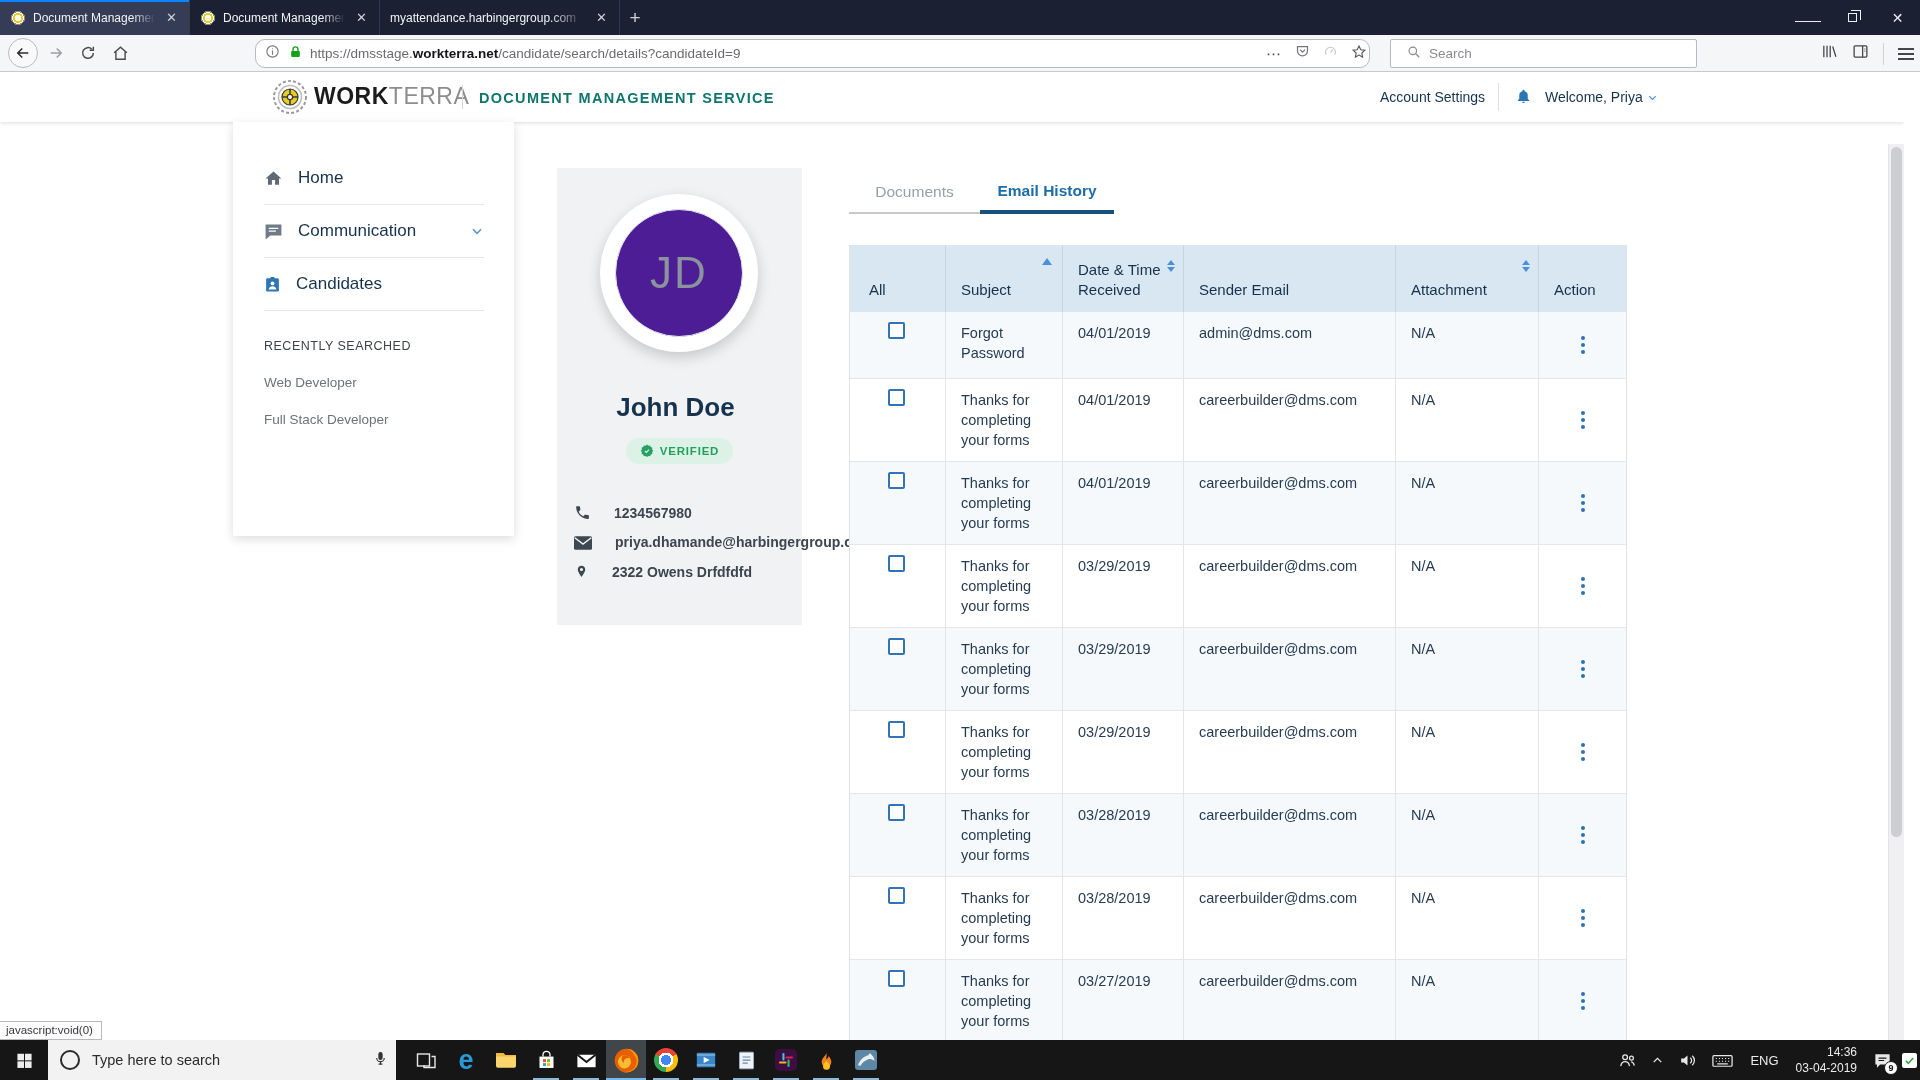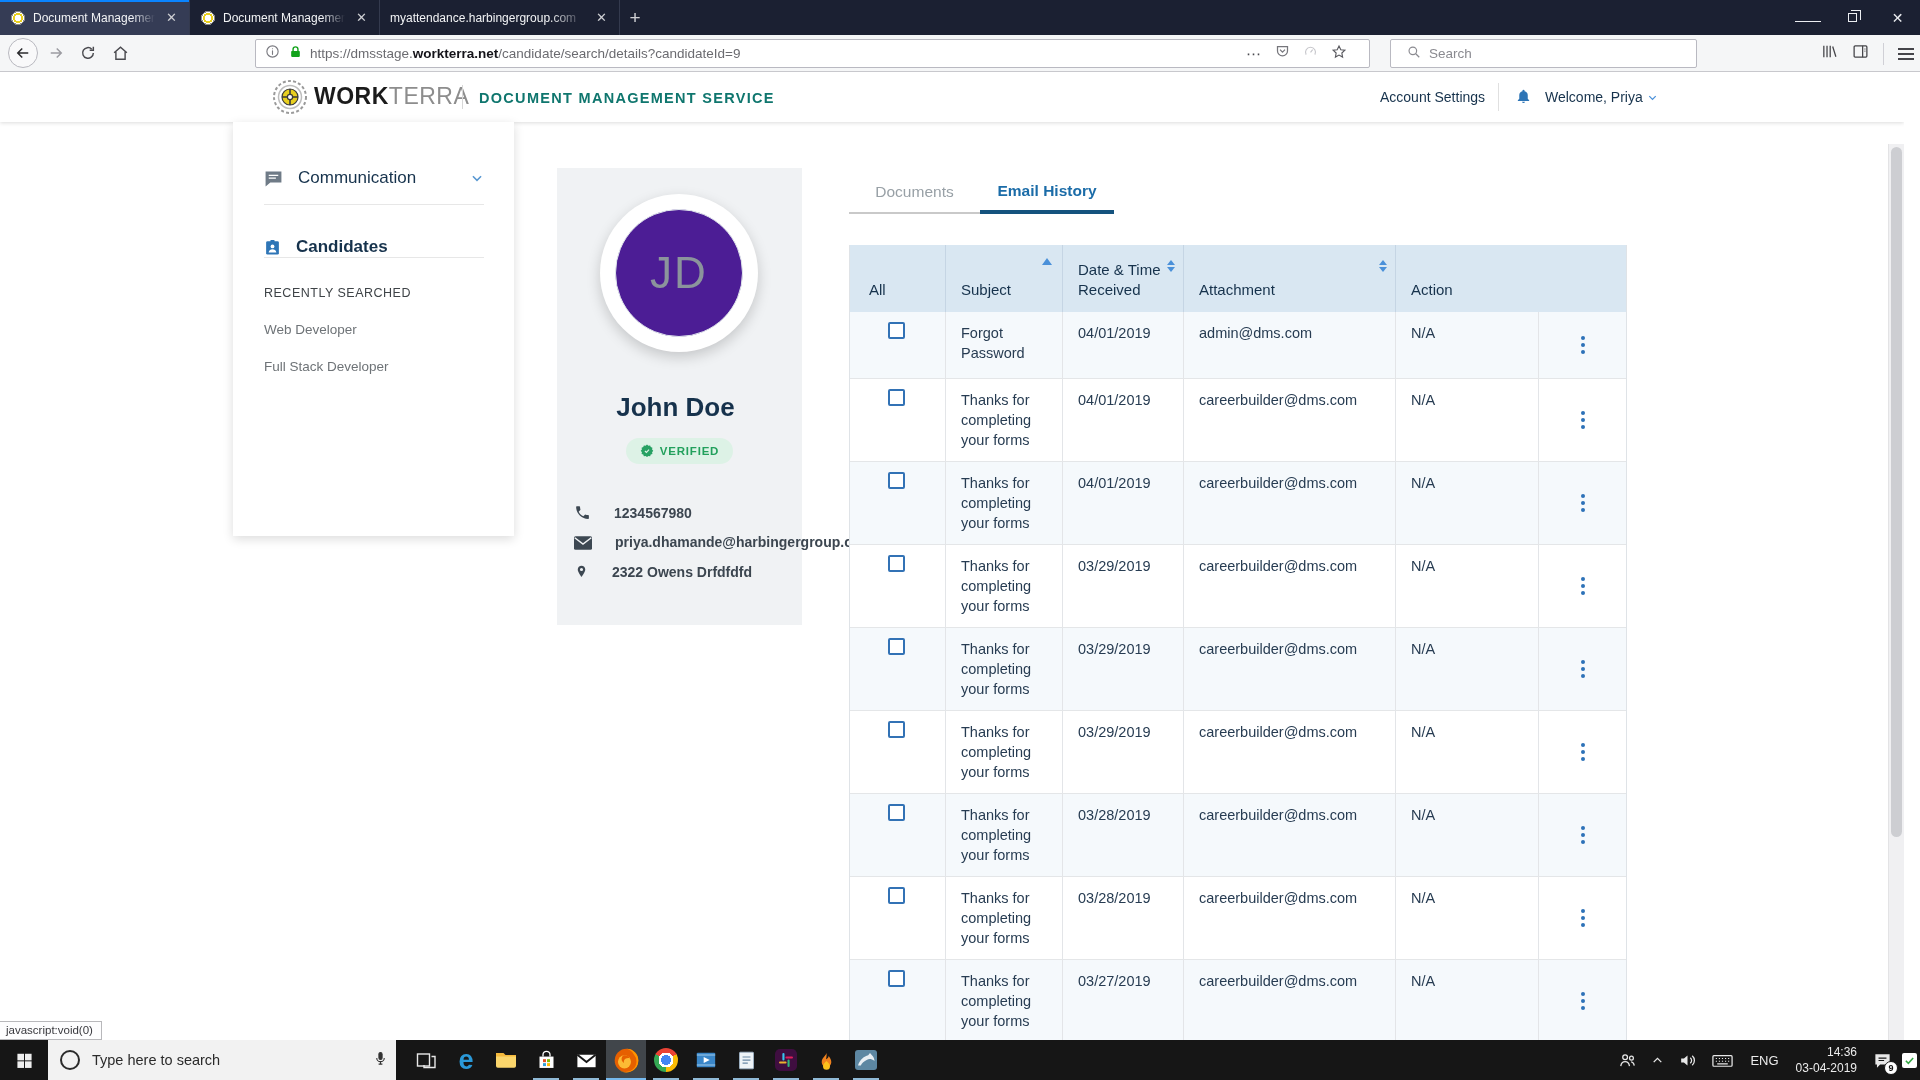--- a/index.html
+++ b/index.html
@@ -21,21 +21,21 @@
   .wc-min { width:26px; height:1.5px; background:#eceef2; margin-top:8px; }
   .wc-rest { width:9px; height:9px; border:1.2px solid #eceef2; position:relative; }
   .wc-rest::before { content:""; position:absolute; left:2px; top:-4px; width:9px; height:9px; border:1.2px solid #eceef2; border-left:none; border-bottom:none; }
   .wc-close { font-size:14px; }
 
   
   #toolbar { position:absolute; left:0; top:35px; width:1920px; height:37px; background:#f5f6f7; border-bottom:1px solid #c8c8cd; display:flex; align-items:center; }
   .navbtn { display:flex; align-items:center; justify-content:center; cursor:pointer; }
   #backbtn { width:30px; height:30px; border:1px solid #b9b9c0; border-radius:50%; background:#f9f9fa; margin-left:8px; }
   #fwdbtn,#reloadbtn,#homebtn { width:28px; height:28px; margin-left:4px; }
-  #urlbar { position:absolute; left:255px; top:4px; width:1115px; height:29px; background:#fff; border:1px solid #b9b9c1; border-radius:2px; display:flex; align-items:center; padding:0 22px 0 9px; }
+  #urlbar { position:absolute; left:255px; top:4px; width:1115px; height:29px; background:#fff; border:1px solid #b9b9c1; border-radius:10px; display:flex; align-items:center; padding:0 2px 0 9px; }
   .urltext { font-size:13.5px; color:#6b6b70; margin-left:8px; white-space:nowrap; }
   .urltext b { color:#15141a; font-weight:600; }
   .urlicons { margin-left:auto; display:flex; align-items:center; gap:13px; }
   .dots3 { color:#4a4a4f; font-size:15px; letter-spacing:1px; cursor:pointer; }
   #searchbar { position:absolute; left:1390px; top:4px; width:307px; height:29px; background:#fff; border:1px solid #b9b9c1; border-radius:2px; display:flex; align-items:center; padding:0 16px; }
   #searchbar input { border:none; outline:none; font-size:13.5px; color:#3a3a3e; margin-left:8px; width:240px; font-family:"Liberation Sans",sans-serif; background:transparent; }
   #searchbar input::placeholder { color:#8a8a90; }
   .tb-right { position:absolute; right:6px; top:4px; height:29px; display:flex; align-items:center; gap:14px; }
   .vdiv { width:1px; height:22px; background:#d0d0d6; }
   .burger div { width:16px; height:2px; background:#45454a; margin:3px 0; }
@@ -50,21 +50,21 @@
   #brand-div { position:absolute; left:462px; top:13px; width:1px; height:24px; background:#d7d7d7; }
   #svc { position:absolute; left:479px; top:18px; font-size:14.5px; font-weight:700; color:#0f766e; letter-spacing:1.3px; }
   #acct { position:absolute; left:1380px; top:17px; font-size:14px; color:#16324c; cursor:pointer; }
   #hdr-div { position:absolute; left:1498px; top:11px; width:1px; height:28px; background:#e0e0e0; }
   #bell { position:absolute; left:1515px; top:15px; cursor:pointer; }
   #welcome { position:absolute; left:1545px; top:17px; font-size:14px; color:#16324c; cursor:pointer; display:flex; align-items:center; gap:4px; }
 
   
   #sidebar { position:absolute; left:233px; top:50px; width:281px; height:414px; background:#fff; box-shadow:0 3px 10px rgba(0,0,0,.14); padding:30px 30px 0 31px; }
   .nav-item { height:53px; display:flex; align-items:center; gap:15px; border-bottom:1px solid #e7e7e7; font-size:17px; color:#16324c; cursor:pointer; }
-  .nav-item.active { font-weight:700;align-items:flex-end; }
+  .nav-item.active { font-weight:400; }
   .nav-item .chev { margin-left:auto; }
   #recent { margin-top:28px; }
   #recent-title { font-size:12.5px; font-weight:400; color:#3e4347; letter-spacing:.5px; }
   .recent-item { font-size:13.5px; color:#6e7377; margin-top:22px; cursor:pointer; }
 
   
   #profile { position:absolute; left:557px; top:96px; width:245px; height:457px; background:#f0f2f4; }
   #avatar-outer { position:absolute; left:43px; top:26px; width:158px; height:158px; border-radius:50%; background:#fff; box-shadow:0 5px 14px rgba(0,0,0,.18); display:flex; align-items:center; justify-content:center; }
   #avatar-inner { width:128px; height:128px; border-radius:50%; background:#4c1d95; border:1px solid #e0e6ec; display:flex; align-items:center; justify-content:center; font-size:44px; color:#8b949c; letter-spacing:2px; }
   #pname { position:absolute; left:0; top:224px; width:197px; text-align:center; font-size:26px; font-weight:800; color:#16324c;padding-left:40px; }
@@ -280,20 +280,26 @@
     <span id="welcome">
       <span>Welcome, Priya</span>
       <svg width="11" height="11" viewBox="0 0 24 24" fill="none" stroke="#4a90d9" stroke-width="2.8">
           <path d="M5 9l7 7 7-7"></path>
         </svg>
     </span>
   </div>
 
   <div id="sidebar">
     <div class="nav-item">
+      <svg width="19" height="19" viewBox="0 0 24 24" fill="#5e6a76">
+          <path d="M12 3L2 12h3v8h5v-6h4v6h5v-8h3z"></path>
+        </svg>
+      <span>Home</span>
+    </div>
+    <div class="nav-item">
       <svg width="19" height="19" viewBox="0 0 24 24" fill="#6f7b87">
           <path d="M2 3h20v14H8l-6 5z"></path>
           <path d="M6 8h12M6 11.5h9" stroke="#fff" stroke-width="1.6"></path>
         </svg>
       <span>Communication</span>
       <svg class="chev" width="14" height="14" viewBox="0 0 24 24" fill="none" stroke="#5897d1" stroke-width="2.6">
           <path d="M5 9l7 7 7-7"></path>
         </svg>
     </div>
     <div class="nav-item active">
@@ -364,20 +370,23 @@
           <i class="sort-asc"></i>
         </div>
       <div class="th-cell">
           <span>Date &amp; Time Received</span>
           <span class="sort-both">
             <i class="up"></i>
             <i class="dn"></i>
           </span>
         </div>
       <div class="th-cell">
+          <span>Sender Email</span>
+        </div>
+      <div class="th-cell">
           <span>Attachment</span>
           <span class="sort-both">
             <i class="up"></i>
             <i class="dn"></i>
           </span>
         </div>
       <div class="th-cell">
           <span>Action</span>
         </div>
     </div>

